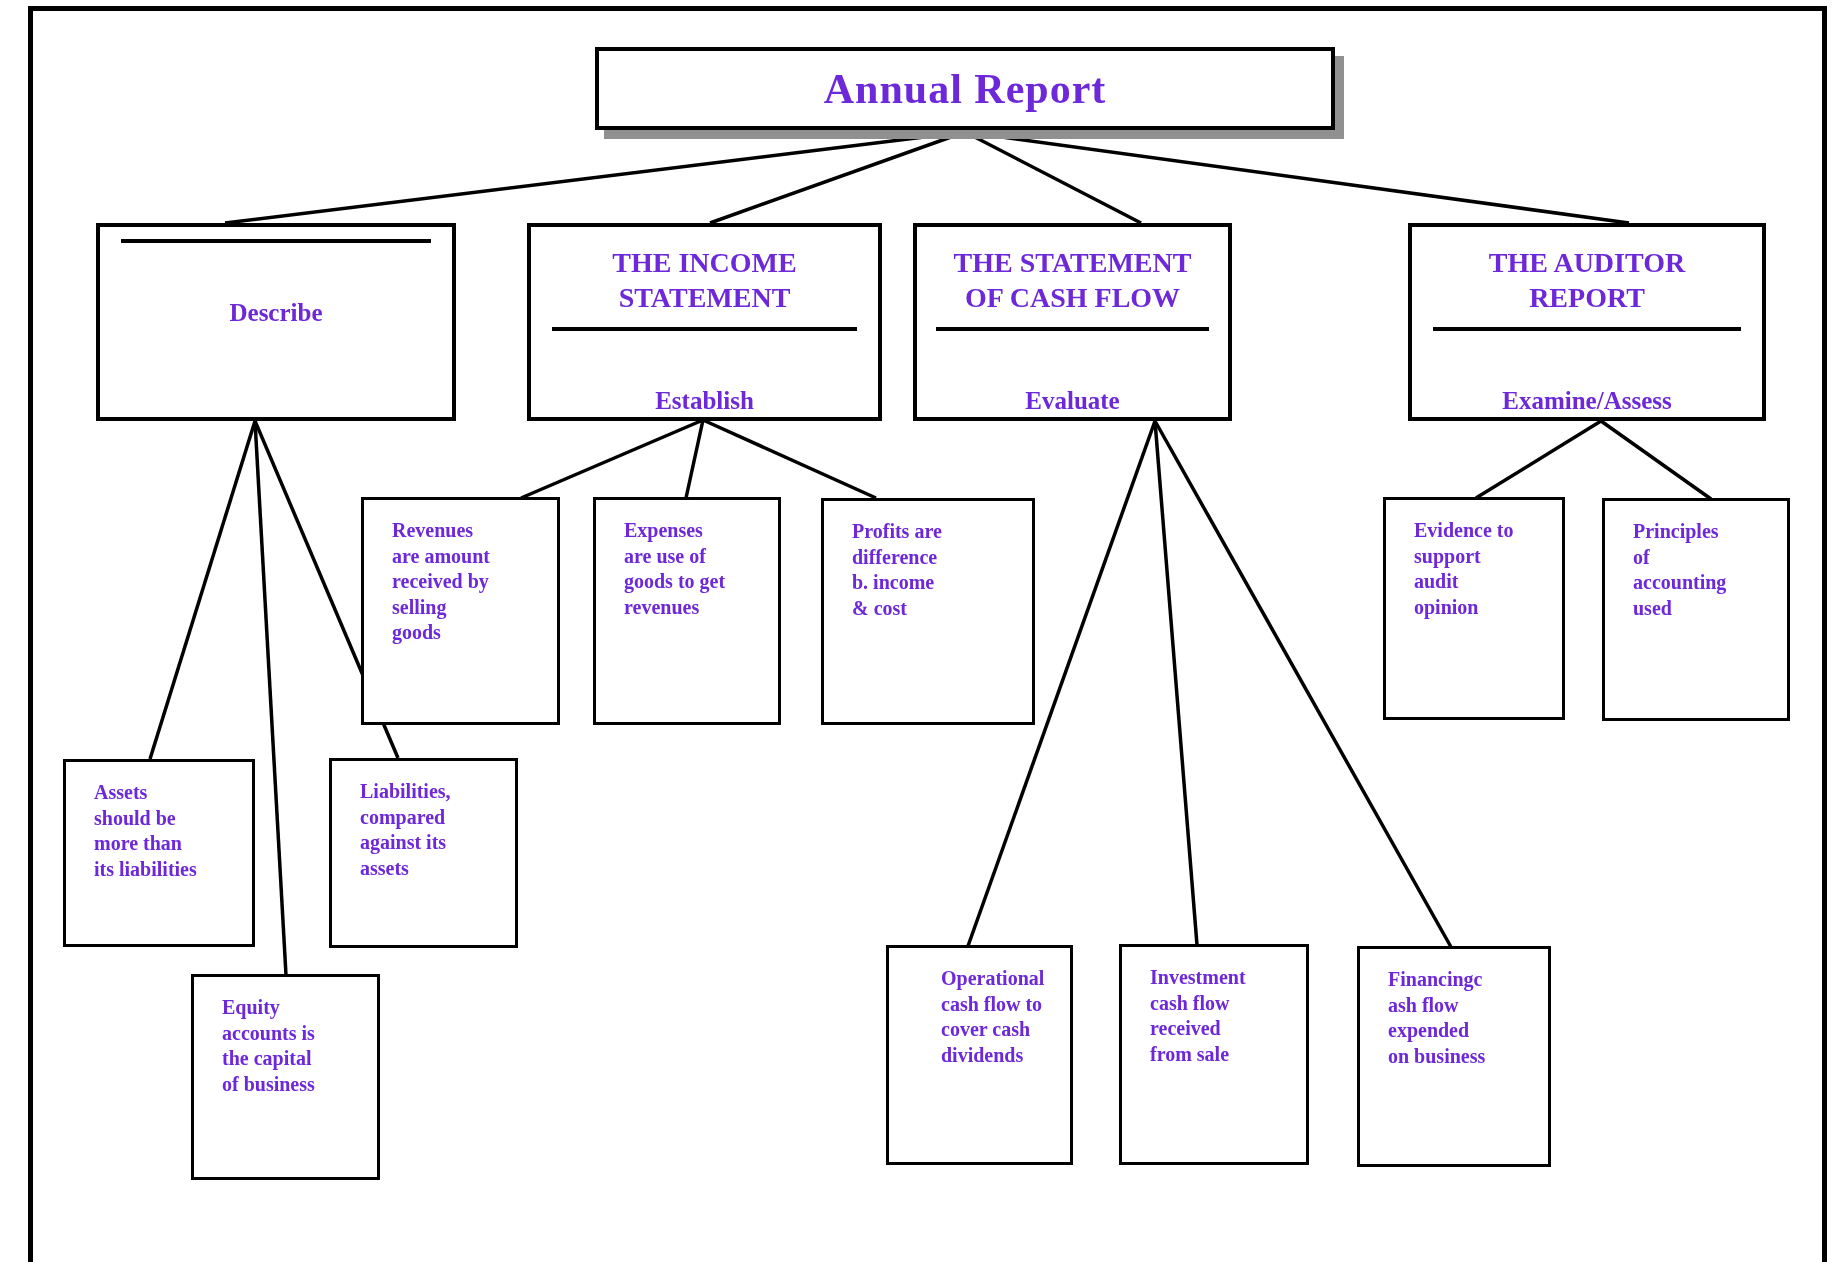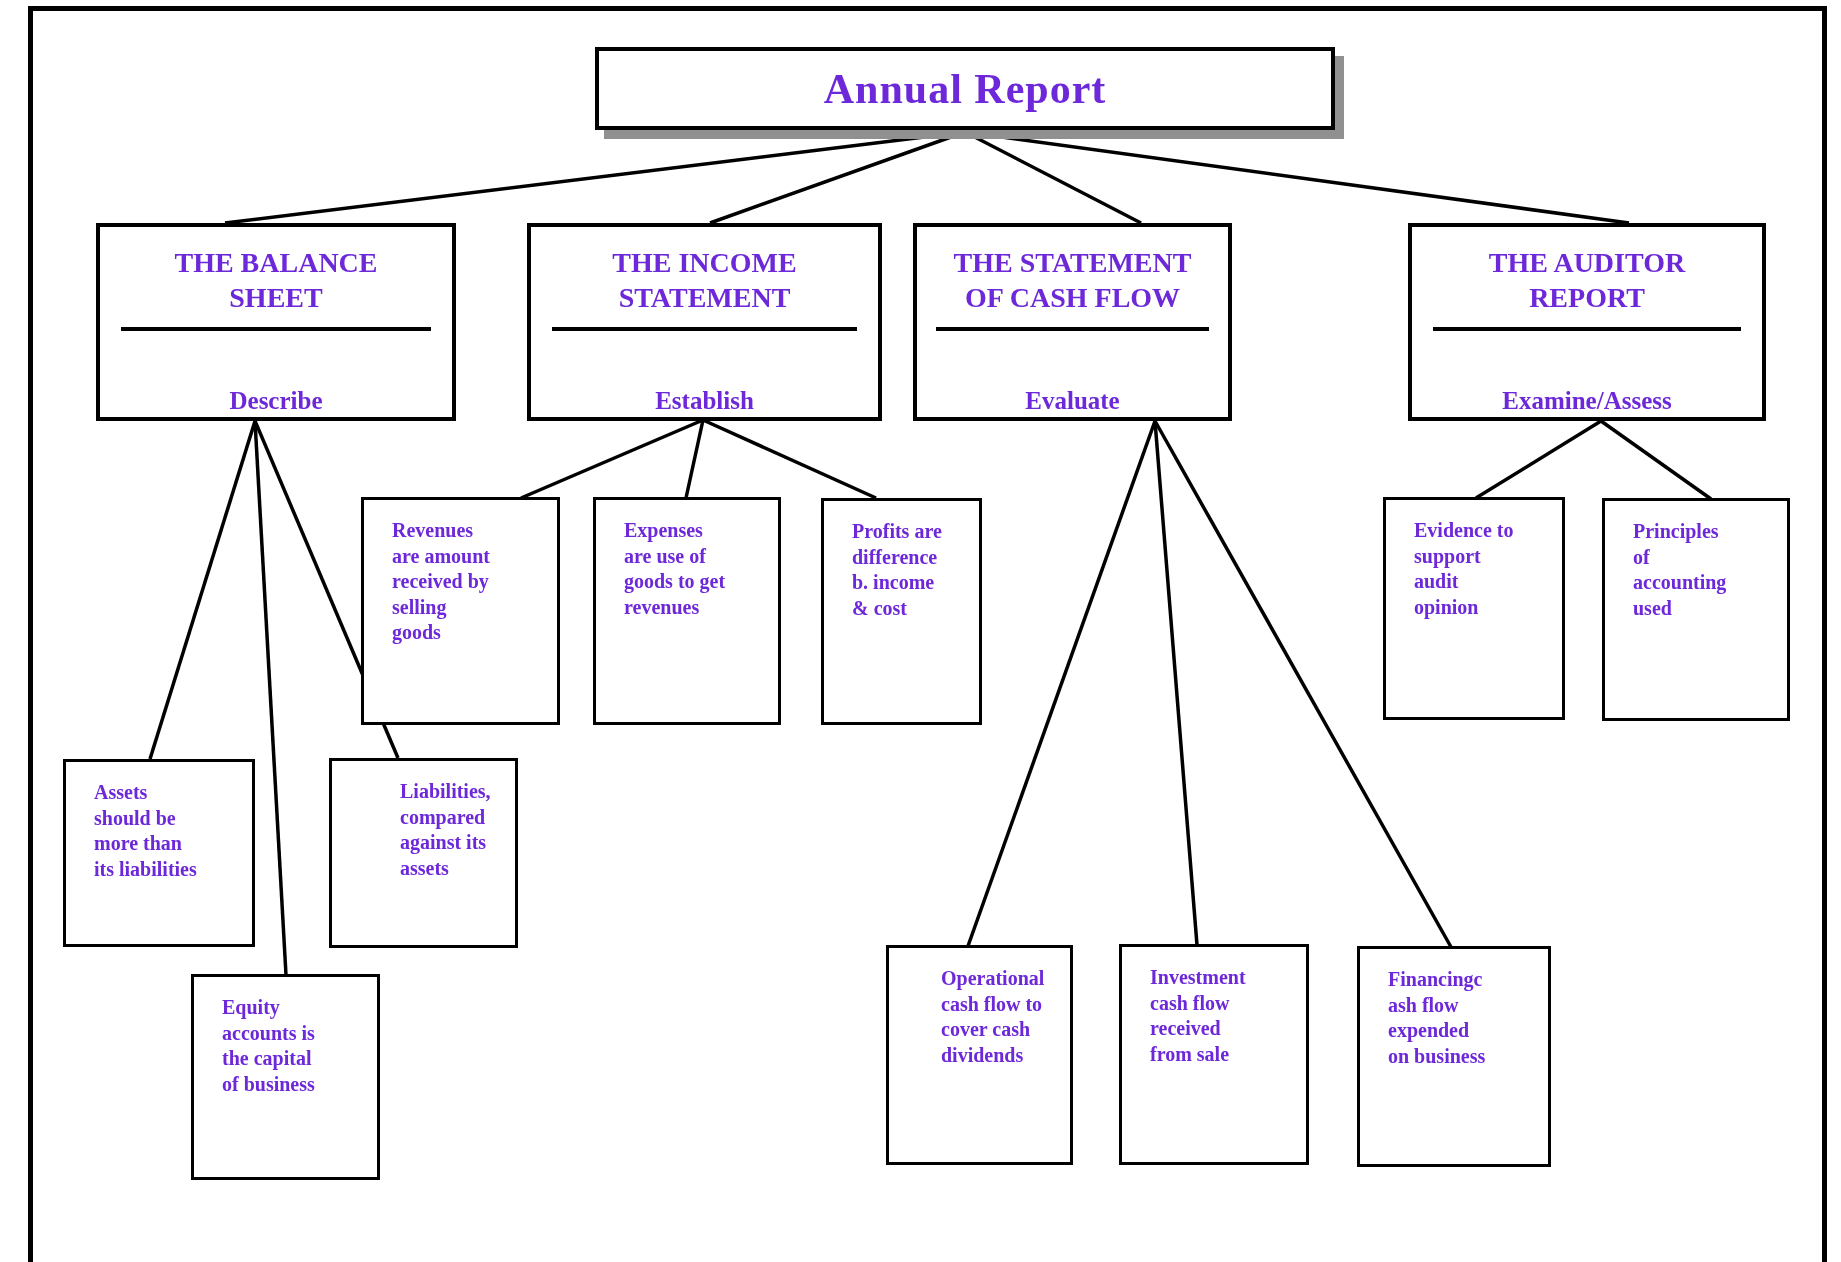--- a/index.html
+++ b/index.html
@@ -88,25 +88,25 @@
     display: block;
     font-size: 20px;
     font-weight: bold;
     line-height: 1.28;
     padding: 18px 8px 0 28px;
     white-space: pre-line;
     text-align: left;
   }
   #box-revenues    { left: 361px;  top: 497px; width: 199px; height: 228px; }
   #box-expenses    { left: 593px;  top: 497px; width: 188px; height: 228px; }
-  #box-profits     { left: 821px;  top: 498px; width: 161px; height: 227px; }
+  #box-profits     { left: 821px;  top: 498px; width: 214px; height: 227px; }
   #box-evidence    { left: 1383px; top: 497px; width: 182px; height: 223px; }
   #box-principles  { left: 1602px; top: 498px; width: 188px; height: 223px; }
   #box-assets      { left: 63px;   top: 759px; width: 192px; height: 188px; }
-  #box-liabilities { left: 329px;  top: 758px; width: 189px; height: 190px; padding-left: 40px; }
+  #box-liabilities { left: 329px;  top: 758px; width: 189px; height: 190px; }
   #box-equity      { left: 191px;  top: 974px; width: 189px; height: 206px; }
   #box-operational { left: 886px;  top: 945px; width: 187px; height: 220px; padding-left: 24px; }
   #box-investment  { left: 1119px; top: 944px; width: 190px; height: 221px; }
   #box-financing   { left: 1357px; top: 946px; width: 194px; height: 221px; }
 </style>
 </head>
 <body>
 
 <div class="canvas">
 
@@ -126,22 +126,20 @@
       <line x1="1155" y1="421" x2="1451" y2="947" stroke="#000000" stroke-width="3.5"></line>
       <line x1="1601" y1="421" x2="1476" y2="498" stroke="#000000" stroke-width="3.5"></line>
       <line x1="1601" y1="421" x2="1711" y2="499" stroke="#000000" stroke-width="3.5"></line>
     </svg>
 
   <div class="node title-box" id="box-annual-report">
     <span class="title-text">Annual Report</span>
   </div>
 
   <div class="node hdr" id="box-balance-sheet">
-    <div class="hdr-title">THE BALANCE
-SHEET</div>
     <div class="hdr-rule"></div>
     <div class="hdr-verb">Describe</div>
   </div>
 
   <div class="node hdr" id="box-income-statement">
     <div class="hdr-title">THE INCOME
 STATEMENT</div>
     <div class="hdr-rule"></div>
     <div class="hdr-verb">Establish</div>
   </div>

